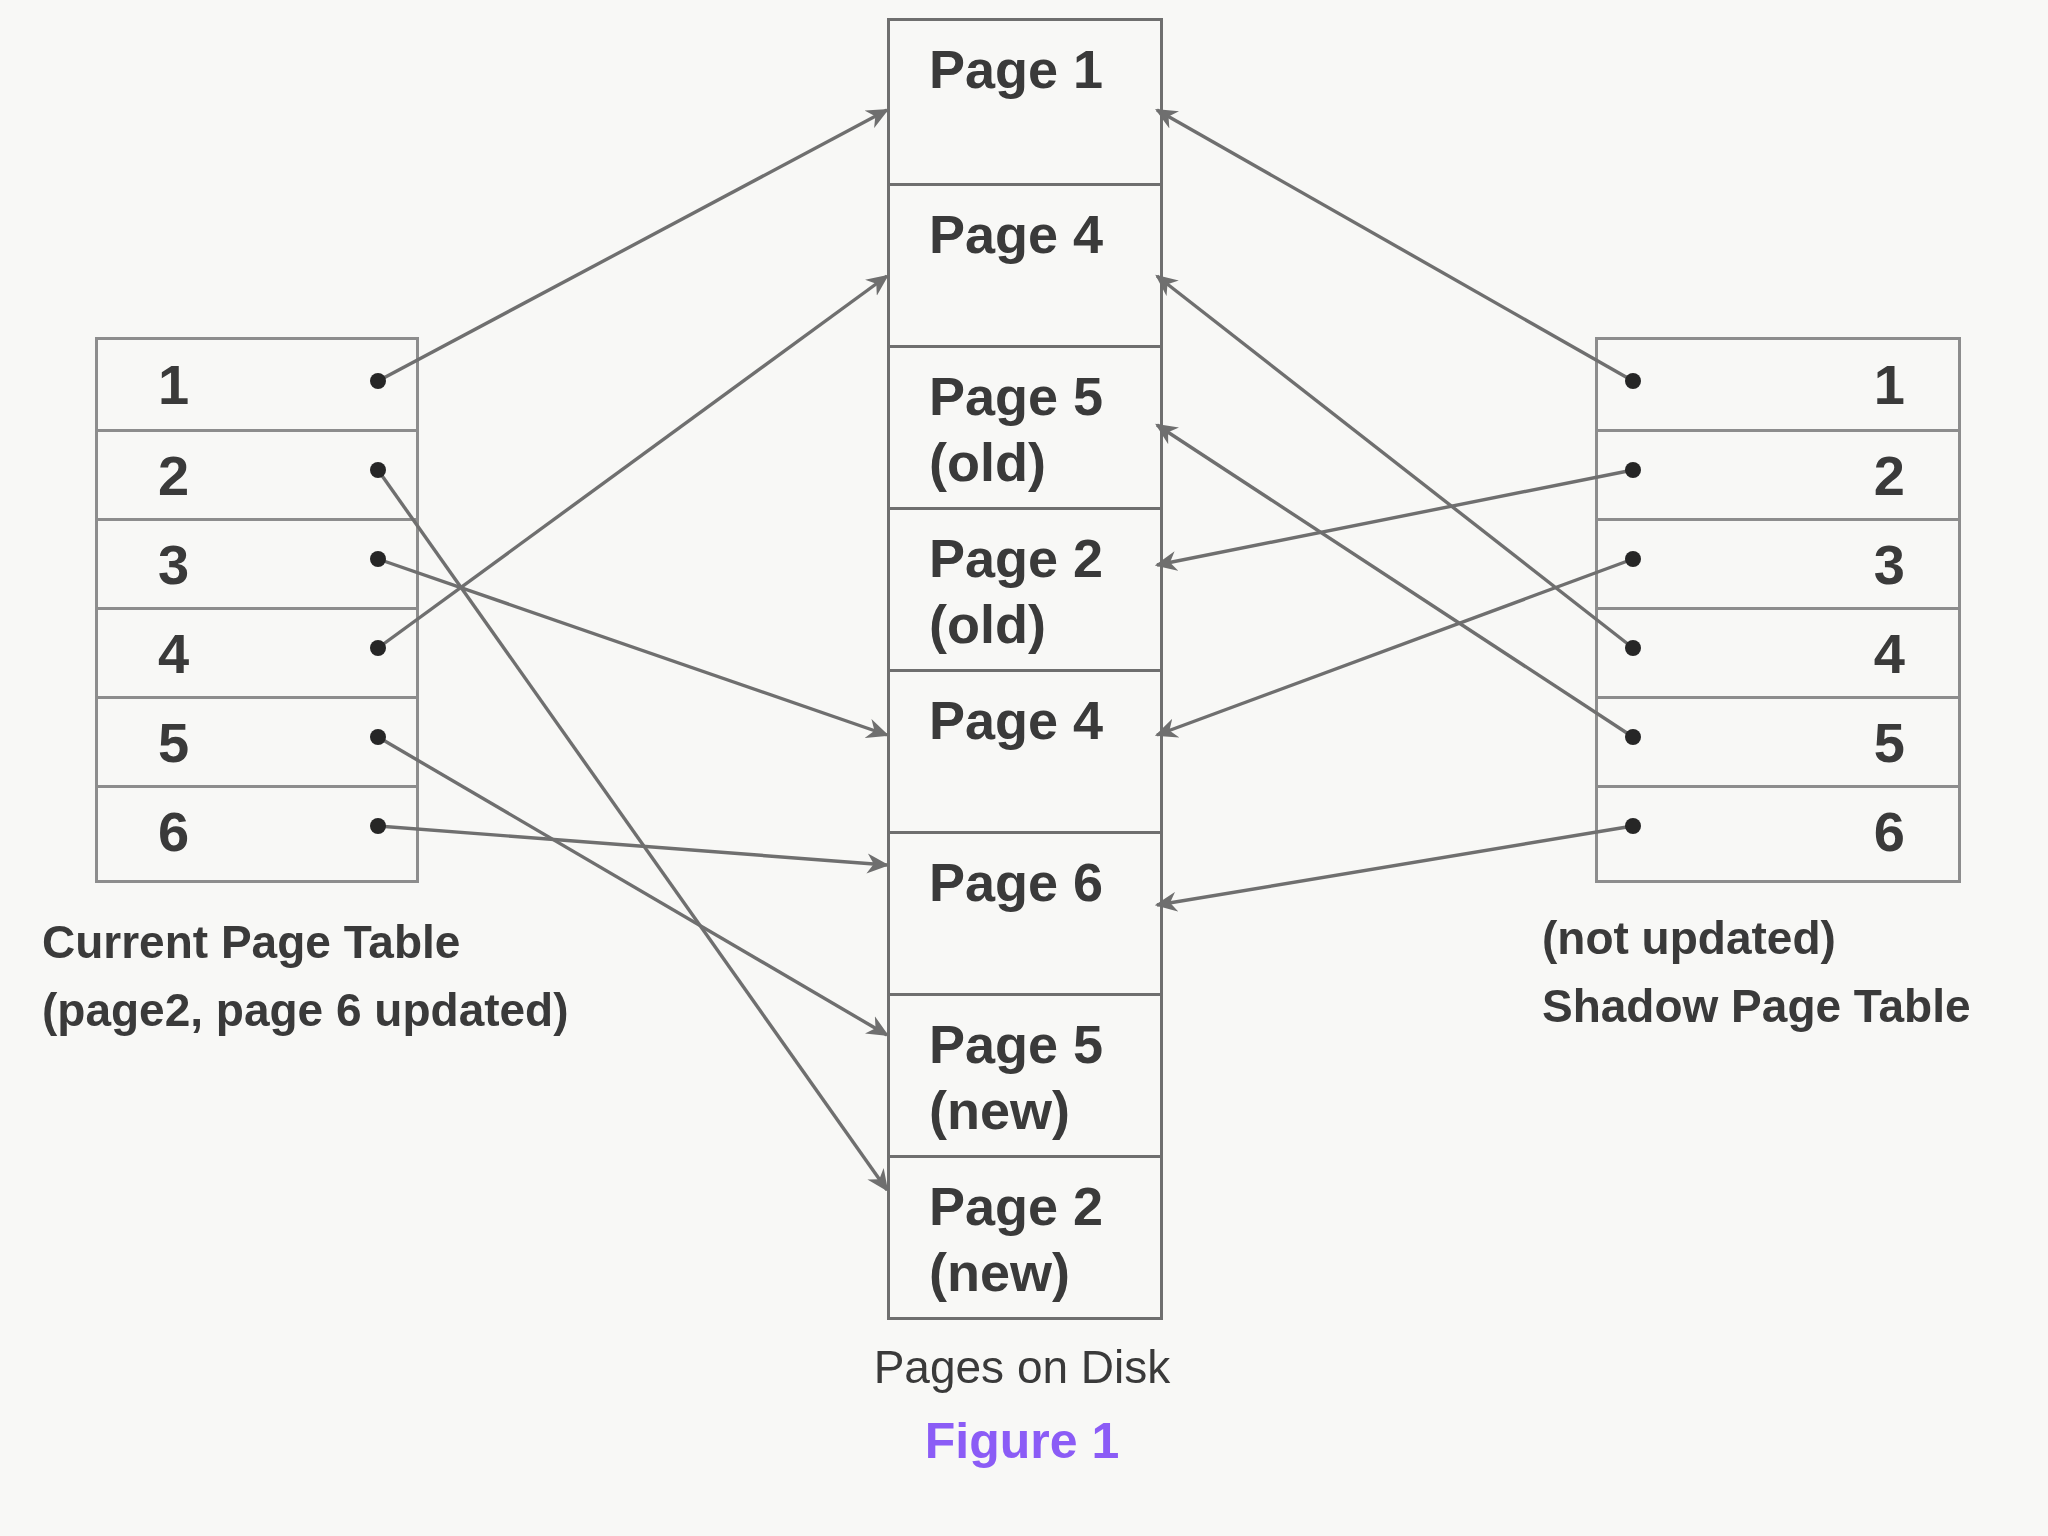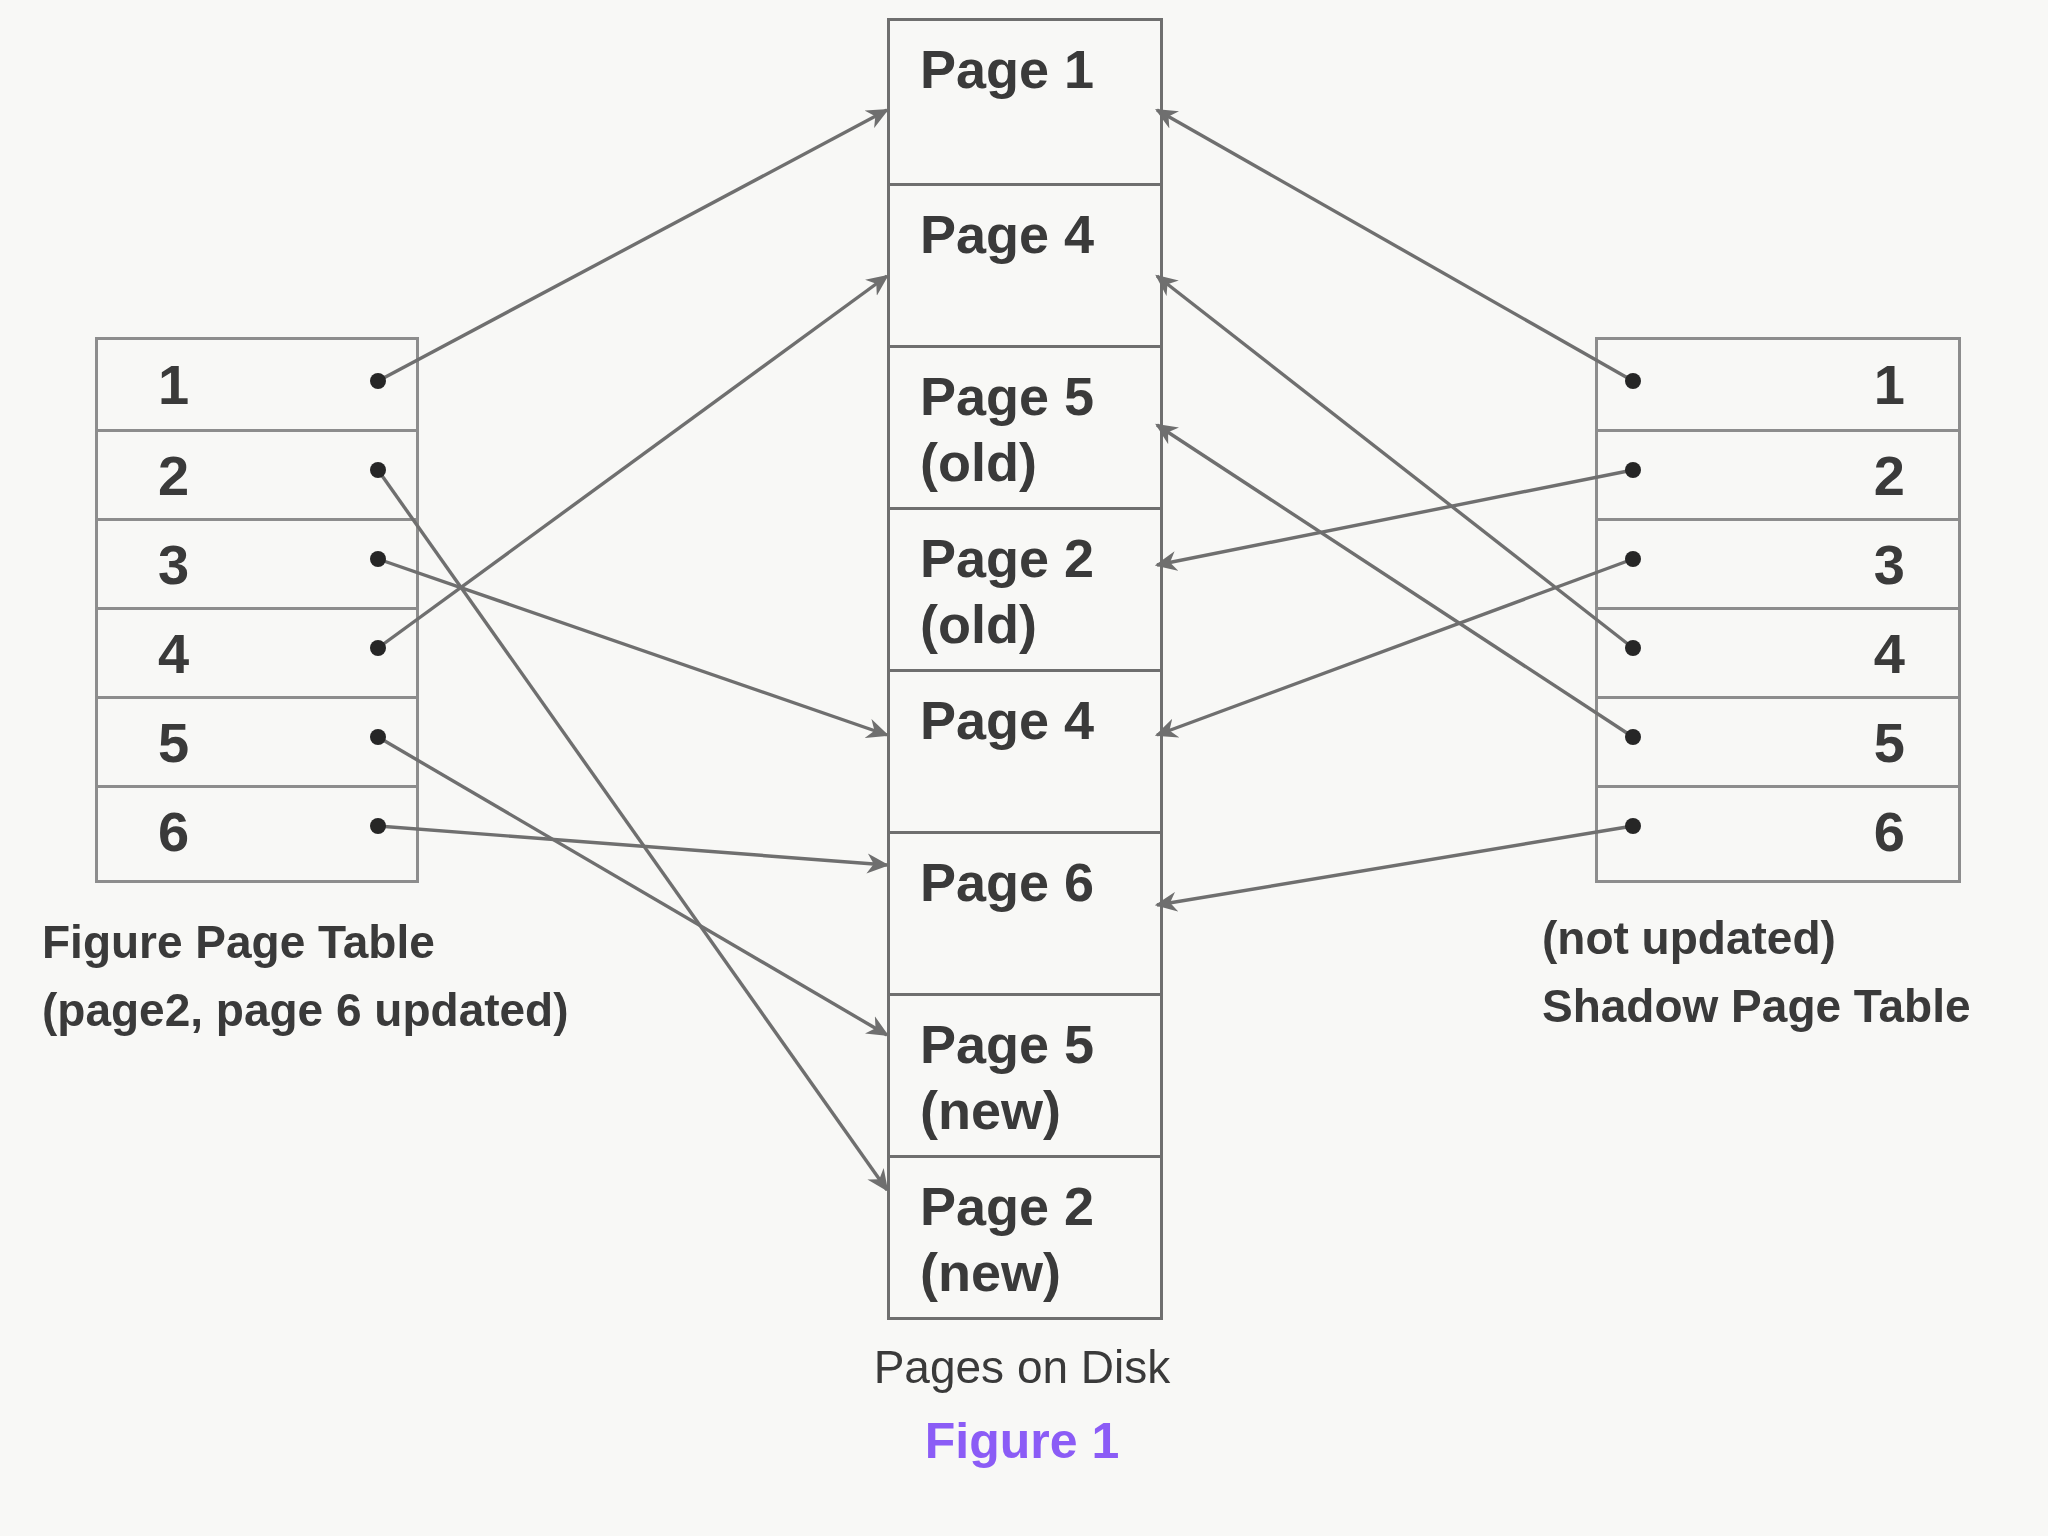--- a/index.html
+++ b/index.html
@@ -43,21 +43,21 @@
     border:3px solid var(--disk-border);
     display:flex;flex-direction:column;
     background:transparent;
   }
   .page-box{
     height:162px;box-sizing:border-box;
     padding:16px 8px 0 30px;
     font-size:54px;font-weight:600;line-height:1.22;
   }
   .page-box + .page-box{border-top:3px solid var(--disk-border);}
-  .page-box span{display:block;}
+  .page-box span{display:block;margin-left:9px;}
 
   
   .caption{position:absolute;font-size:46px;font-weight:600;line-height:1.48;}
   .caption span{display:block;}
   #caption-current{left:42px;top:908px;}
   #caption-shadow{left:1542px;top:904px;}
   #disk-label{
     position:absolute;left:822px;top:1340px;width:400px;
     text-align:center;font-size:46px;font-weight:400;
   }
@@ -185,21 +185,21 @@
       </div>
     <div class="row">
         <span class="num">5</span>
       </div>
     <div class="row">
         <span class="num">6</span>
       </div>
   </div>
 
   <div class="caption" id="caption-current">
-    <span>Figure Page Table</span>
+    <span>Current Page Table</span>
     <span>(page2, page 6 updated)</span>
   </div>
 
   <div class="caption" id="caption-shadow">
     <span>(not updated)</span>
     <span>Shadow Page Table</span>
   </div>
 
   <div id="disk-label">Pages on Disk</div>
   <div id="figure-caption">Figure 1</div>

